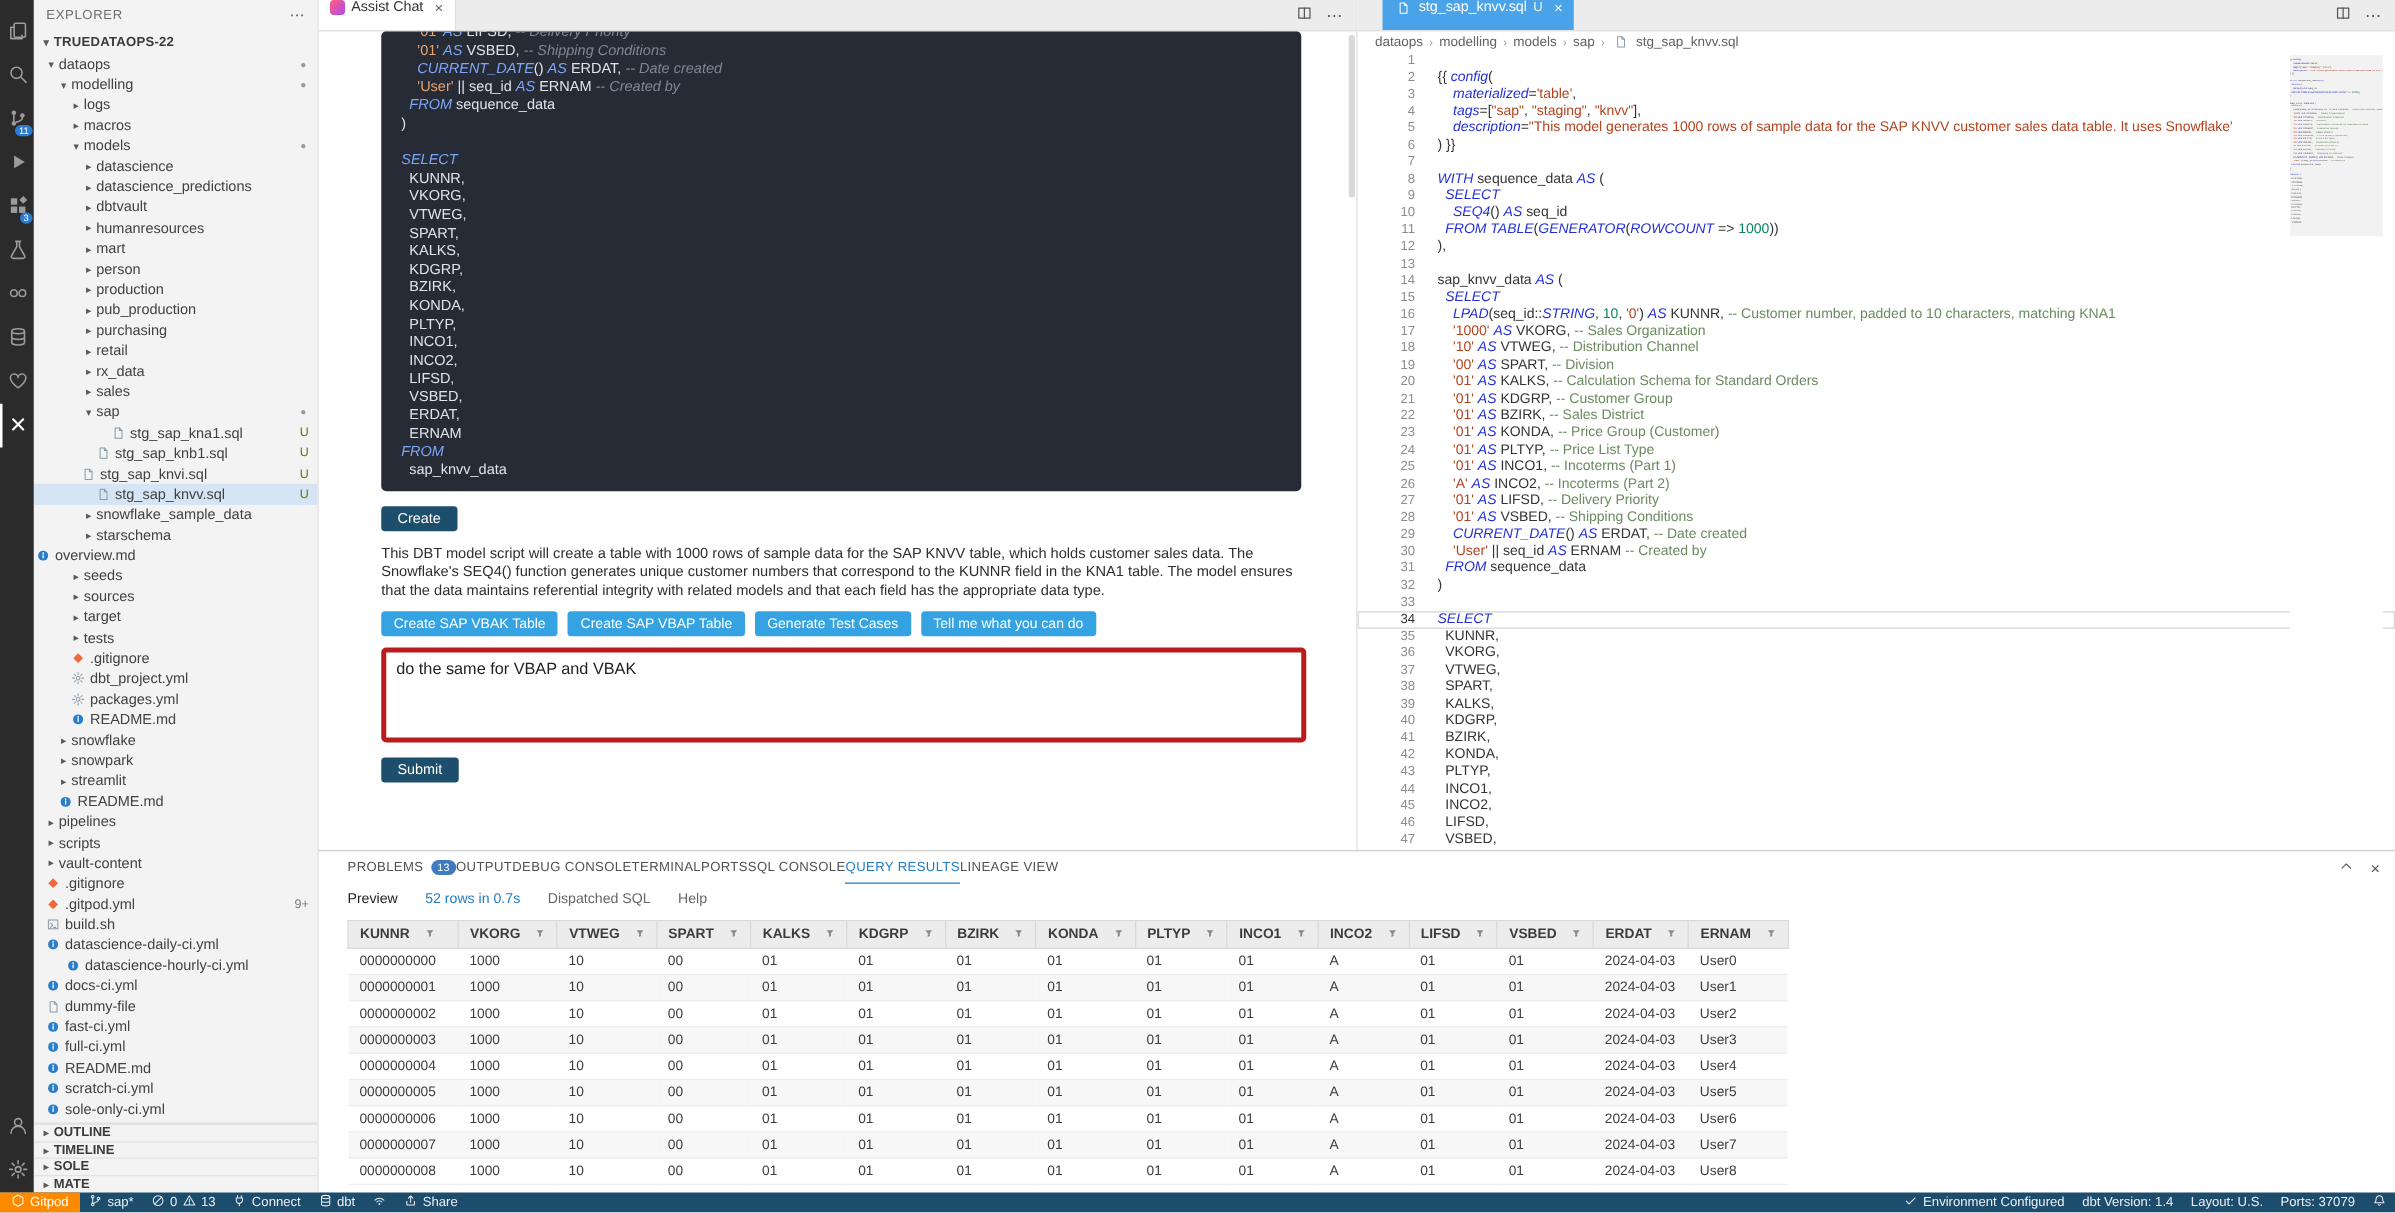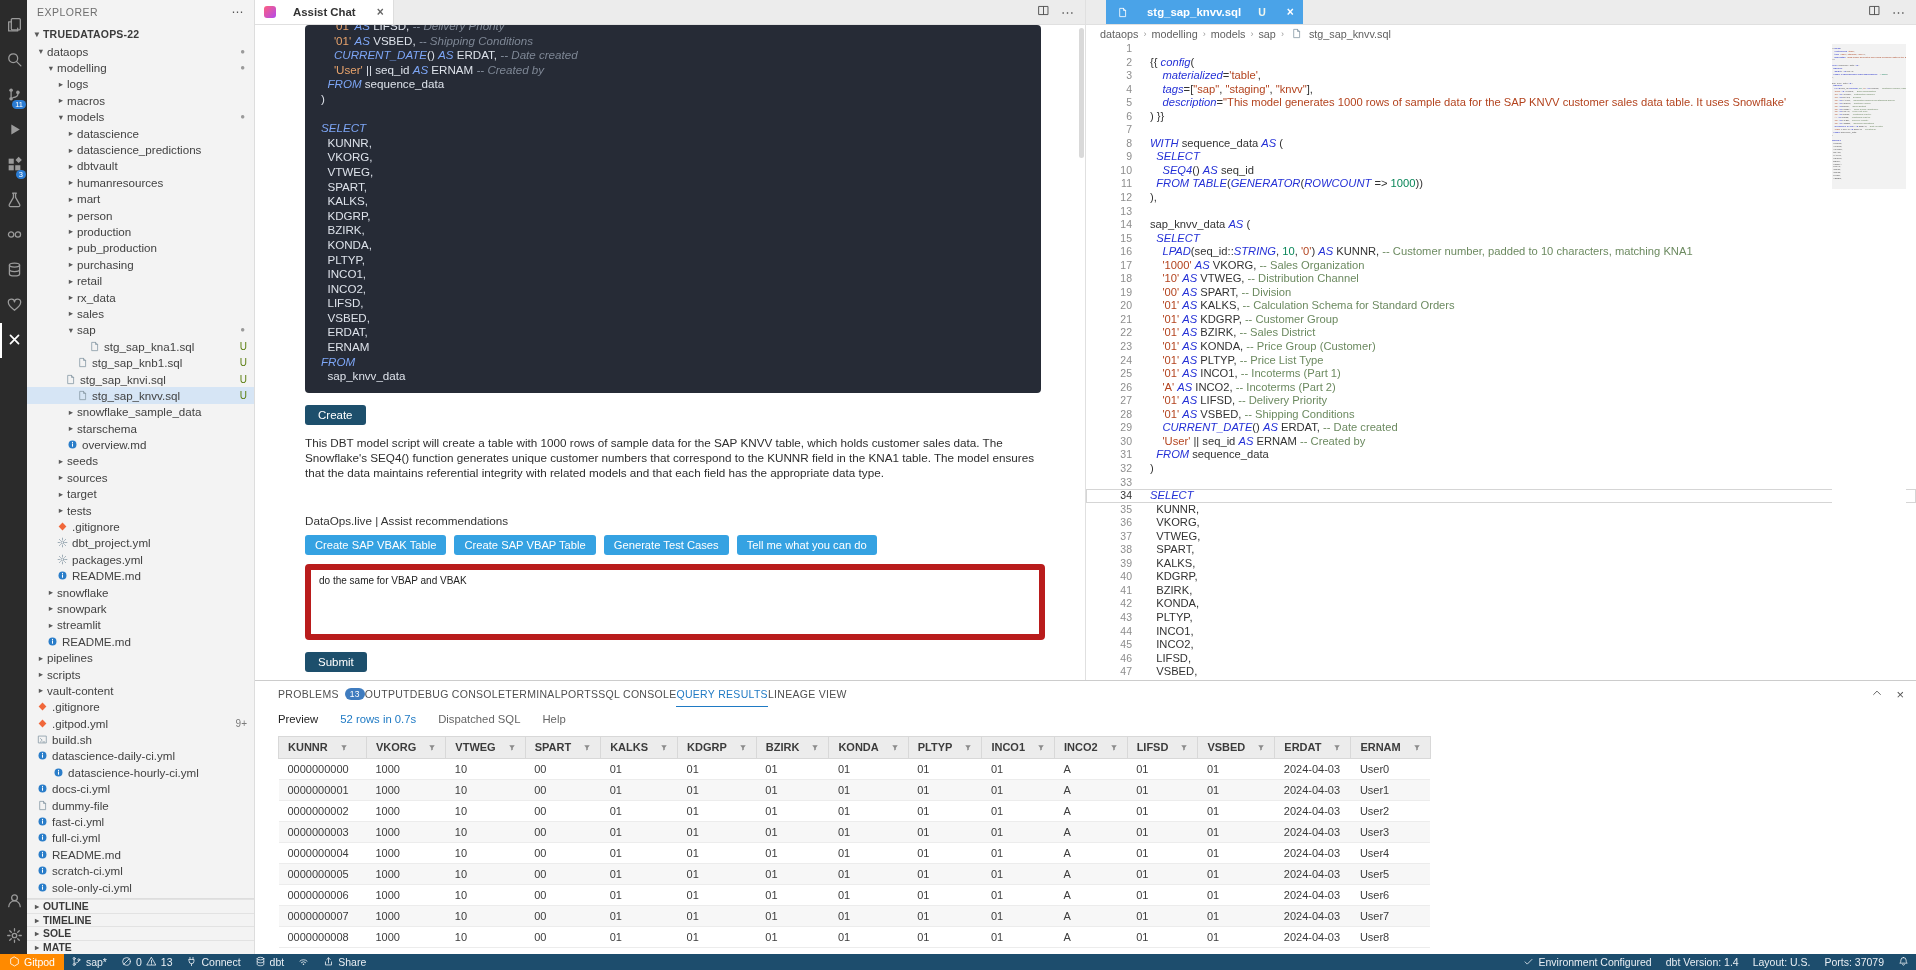--- a/index.html
+++ b/index.html
@@ -42,22 +42,22 @@
   .t-badge.u{color:var(--untracked);}
   .t-badge.n{color:#7a7a7a;}
   .t-dot{position:absolute;right:9px;color:#9a9a9a;font-size:8px;}
   #sb-sections{border-top:1px solid #ddd;}
   .sb-section{height:13.8px;display:flex;align-items:center;font-weight:bold;font-size:10.4px;color:#3b3b3b;
     border-top:1px solid #e2e2e2;padding:0 4px;cursor:pointer;}
   .sb-section .chev{font-size:8px;}
 
   
   .tabstrip{height:25px;background:#ececec;display:flex;align-items:stretch;border-bottom:1px solid #e0e0e0;position:relative;}
-  .tab{display:flex;align-items:center;gap:17px;padding:0 9px;font-size:11.4px;color:#333;background:#ececec;
-    border-right:1px solid #ddd;cursor:pointer;font-weight:bold;}
+  .tab{display:flex;align-items:flex-start;gap:5px;padding:0 9px;font-size:11.4px;color:#333;background:#ececec;
+    border-right:1px solid #ddd;cursor:pointer;}
   .tab.active{background:#fff;}
   .tab-close{margin-left:4px;color:#666;font-size:12px;line-height:1;}
   .chat-logo{width:12px;height:12px;border-radius:3px;background:linear-gradient(135deg,#ff5f7e,#b14aed);flex:none;}
   .strip-actions{margin-left:auto;display:flex;align-items:center;gap:11px;padding:0 11px;color:#555;}
   .strip-actions svg{width:13px;height:13px;}
   .strip-actions .more{font-size:13px;cursor:pointer;}
 
   
   #chat-panel{position:absolute;left:255px;top:0;width:830px;height:680px;background:#fff;overflow:hidden;}
   .chat-content{position:absolute;top:25px;left:0;right:0;bottom:0;padding:0 44px 0 50px;overflow:hidden;}
@@ -67,22 +67,22 @@
   #chat-code .cline:first-child{margin-top:-10px;}
   .dark .tk-k{color:#7da6f6;font-style:italic;}
   .dark .tk-s{color:#e8a36c;}
   .dark .tk-c{color:#7e8795;font-style:italic;}
   .btn-dark{margin-top:12px;background:var(--btn-dark);color:#fff;border:none;border-radius:3px;
     font-size:11.5px;padding:4px 13px;cursor:pointer;display:inline-block;}
   .chat-desc{margin-top:11px;font-size:11.7px;line-height:14.9px;color:#2e2e2e;max-width:740px;}
   .rec-label{margin-top:33px;font-size:11.7px;color:#333;}
   .rec-buttons{margin-top:8px;display:flex;gap:8px;}
   .rec-btn{background:var(--btn-blue);color:#fff;border:none;border-radius:3px;font-size:11.2px;padding:4px 10px;cursor:pointer;}
-  #chat-input{display:block;margin-top:9px;width:740px;height:76px;border:6px solid #b91c1c;border-radius:4px;
-    padding:5px 8px;font-size:10px;color:#222;resize:none;outline:none;font-family:"Liberation Sans",sans-serif;}
+  #chat-input{display:block;margin-top:9px;width:740px;height:76px;border:4px solid #b91c1c;border-radius:4px;
+    padding:5px 8px;font-size:13px;color:#222;resize:none;outline:none;font-family:"Liberation Sans",sans-serif;}
   .chat-scroll{position:absolute;right:1px;top:28px;width:5px;height:130px;background:#d9d9d9;border-radius:3px;}
 
   
   #editor-panel{position:absolute;left:1085px;top:0;right:0;height:680px;background:#fff;overflow:hidden;border-left:1px solid #e0e0e0;}
   .etab{background:var(--tab-blue);color:#fff;border-right:none;margin-left:20px;}
   .etab .gitU{color:#f0f6ee;font-size:10.5px;}
   .etab .tab-close{color:#fff;}
   .etab .ficon{color:#fff;margin-right:0;}
   .breadcrumbs{height:17px;display:flex;align-items:center;font-size:10.8px;color:#616161;padding-left:14px;gap:5px;}
   .crumb{cursor:pointer;display:flex;align-items:center;gap:3px;}
@@ -346,21 +346,21 @@
           <span class="t-badge u">U</span>
         </div>
         <div class="trow" style="padding-left:38px">
           <span class="chev">▸</span>
           <span>snowflake_sample_data</span>
         </div>
         <div class="trow" style="padding-left:38px">
           <span class="chev">▸</span>
           <span>starschema</span>
         </div>
-        <div class="trow" style="padding-left:38px">
+        <div class="trow" style="">
           <span class="ficon info">
             <svg viewBox="0 0 16 16" fill="none" stroke="currentColor" stroke-width="1.2" stroke-linecap="round" stroke-linejoin="round">
               <circle cx="8" cy="8" r="5.8" fill="currentColor" stroke="none"></circle>
               <path d="M8 7.2v3.4M8 4.6v1" stroke="#fff" stroke-width="1.5"></path>
             </svg>
           </span>
           <span>overview.md</span>
         </div>
         <div class="trow" style="padding-left:28px">
           <span class="chev">▸</span>
@@ -574,21 +574,20 @@
               <rect x="2.5" y="3" width="11" height="10"></rect>
               <path d="M8 3v10"></path>
             </svg></span>
         <span class="more">⋯</span>
       </div>
     </div>
     <div class="chat-content">
       <pre id="chat-code" class="dark"><div class="cline">    <span class="tk-s">'01'</span> <span class="tk-k">AS</span> LIFSD, <span class="tk-c">-- Delivery Priority</span></div><div class="cline">    <span class="tk-s">'01'</span> <span class="tk-k">AS</span> VSBED, <span class="tk-c">-- Shipping Conditions</span></div><div class="cline">    <span class="tk-k">CURRENT_DATE</span>() <span class="tk-k">AS</span> ERDAT, <span class="tk-c">-- Date created</span></div><div class="cline">    <span class="tk-s">'User'</span> || seq_id <span class="tk-k">AS</span> ERNAM <span class="tk-c">-- Created by</span></div><div class="cline">  <span class="tk-k">FROM</span> sequence_data</div><div class="cline">)</div><div class="cline">&nbsp;</div><div class="cline"><span class="tk-k">SELECT</span></div><div class="cline">  KUNNR,</div><div class="cline">  VKORG,</div><div class="cline">  VTWEG,</div><div class="cline">  SPART,</div><div class="cline">  KALKS,</div><div class="cline">  KDGRP,</div><div class="cline">  BZIRK,</div><div class="cline">  KONDA,</div><div class="cline">  PLTYP,</div><div class="cline">  INCO1,</div><div class="cline">  INCO2,</div><div class="cline">  LIFSD,</div><div class="cline">  VSBED,</div><div class="cline">  ERDAT,</div><div class="cline">  ERNAM</div><div class="cline"><span class="tk-k">FROM</span></div><div class="cline">  sap_knvv_data</div></pre>
       <button class="btn-dark">Create</button>
       <p class="chat-desc">This DBT model script will create a table with 1000 rows of sample data for the SAP KNVV table, which holds customer sales data. The Snowflake's SEQ4() function generates unique customer numbers that correspond to the KUNNR field in the KNA1 table. The model ensures that the data maintains referential integrity with related models and that each field has the appropriate data type.</p>
-      <div class="rec-label">DataOps.live | Assist recommendations</div>
       <div class="rec-buttons" id="rec-buttons">
           <button class="rec-btn">Create SAP VBAK Table</button>
           <button class="rec-btn">Create SAP VBAP Table</button>
           <button class="rec-btn">Generate Test Cases</button>
           <button class="rec-btn">Tell me what you can do</button>
         </div>
       <textarea id="chat-input" style="">do the same for VBAP and VBAK</textarea>
       <button class="btn-dark">Submit</button>
     </div>
     <div class="chat-scroll"></div>

